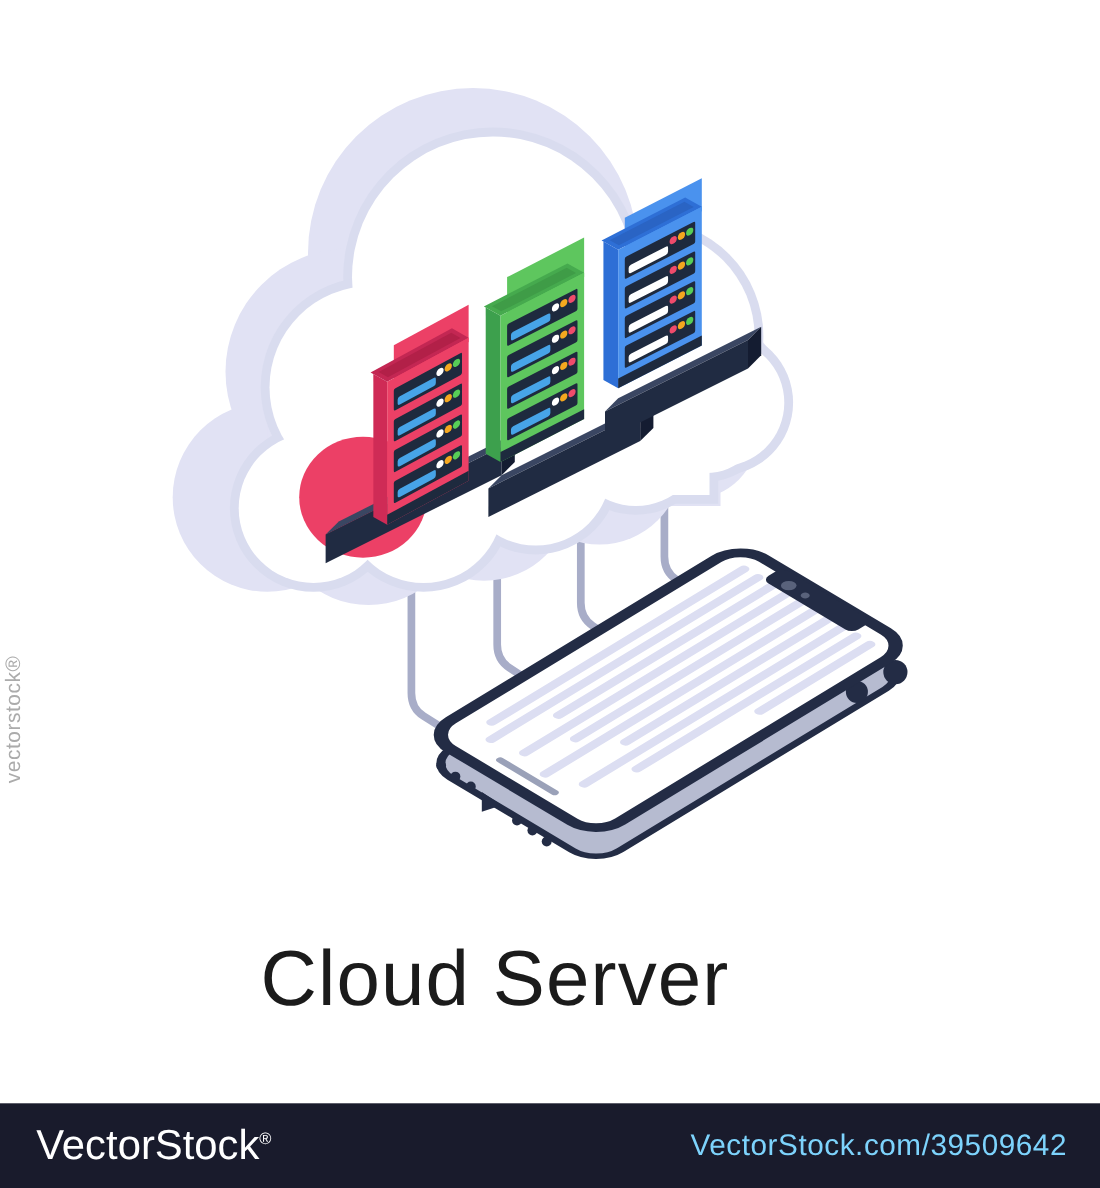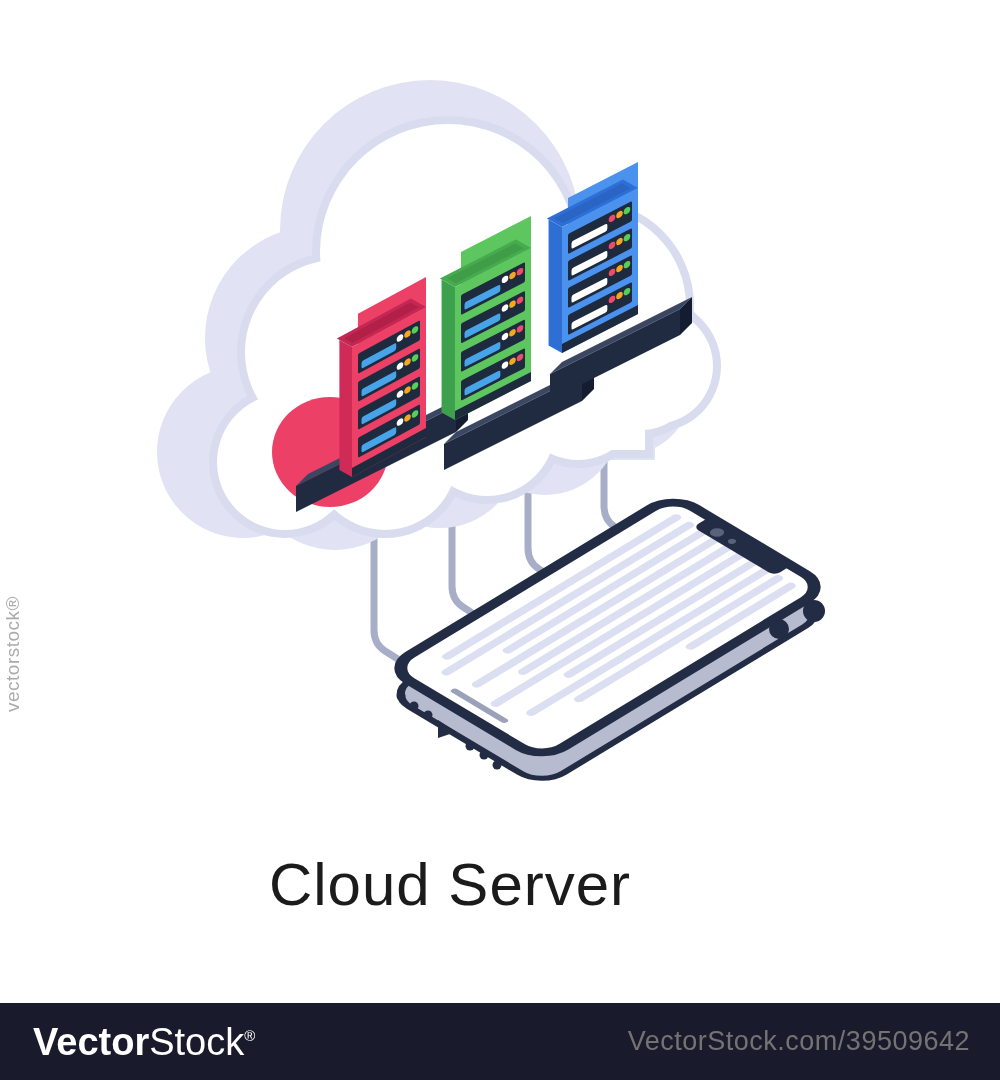--- a/index.html
+++ b/index.html
@@ -1,30 +1,30 @@
 <!DOCTYPE html>
 <html><head>
 <meta charset="utf-8">
 <style>
   html,body{margin:0;padding:0;background:#ffffff;}
   .stage{position:relative;width:1000px;height:1080px;overflow:hidden;background:#ffffff;
          font-family:"Liberation Sans", sans-serif;}
   .illustration-svg{position:absolute;left:0;top:0;}
   .image-title{position:absolute;left:0;top:850px;width:900px;text-align:center;
-               font-size:60px;letter-spacing:1px;color:#1b1b1b;font-weight:500;}
+               font-size:71px;letter-spacing:1px;color:#1b1b1b;font-weight:500;}
   .side-watermark{position:absolute;left:2px;top:712px;width:240px;height:22px;
                   transform:rotate(-90deg);transform-origin:0 0;
                   font-size:19px;color:#ababab;letter-spacing:0.5px;white-space:nowrap;}
   .footer-bar{position:absolute;left:0;top:1003px;width:1000px;height:77px;
               display:flex;align-items:center;justify-content:space-between;}
   .footer-logo{margin-left:33px;color:#ffffff;font-size:38px;line-height:1;}
-  .footer-logo .thin{font-weight:700;}
+  .footer-logo .thin{font-weight:400;}
   .footer-logo .bold{font-weight:400;}
   .footer-logo .reg{font-size:15px;vertical-align:14px;font-weight:400;}
-  .footer-url{margin-right:30px;color:#737373;font-size:27px;letter-spacing:0.5px;}
+  .footer-url{margin-right:30px;color:#7dd3fc;font-size:27px;letter-spacing:0.5px;}
 </style>
 </head>
 <body>
 
 <div class="stage">
 
   <svg class="illustration-svg" width="1000" height="1080" viewBox="0 0 1000 1080">
 
     <g fill="none" stroke-width="7" stroke-linecap="round" stroke-linejoin="round" stroke="#a8adc8">
       <path d="M374,520 L374,630 Q374,644 385,651 L455,695"></path>

